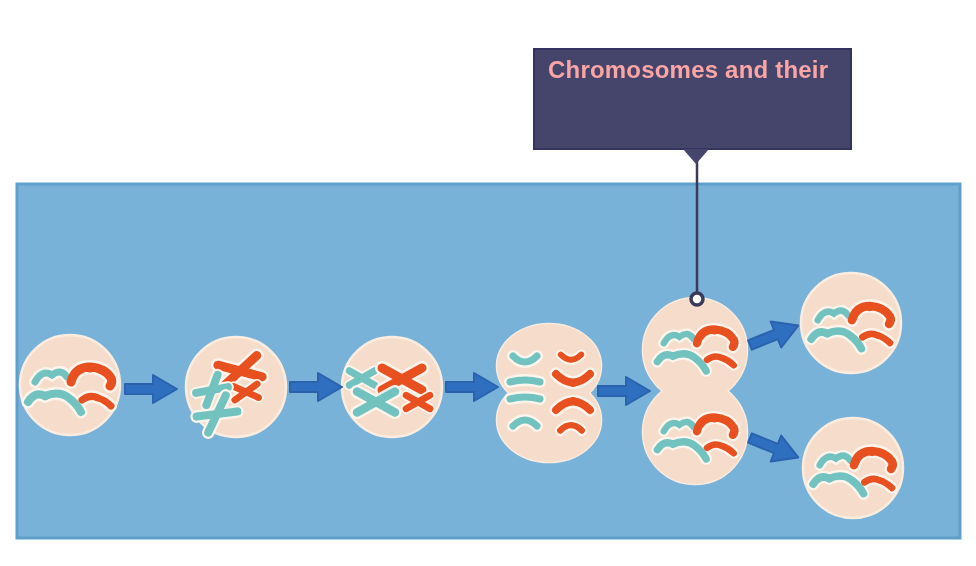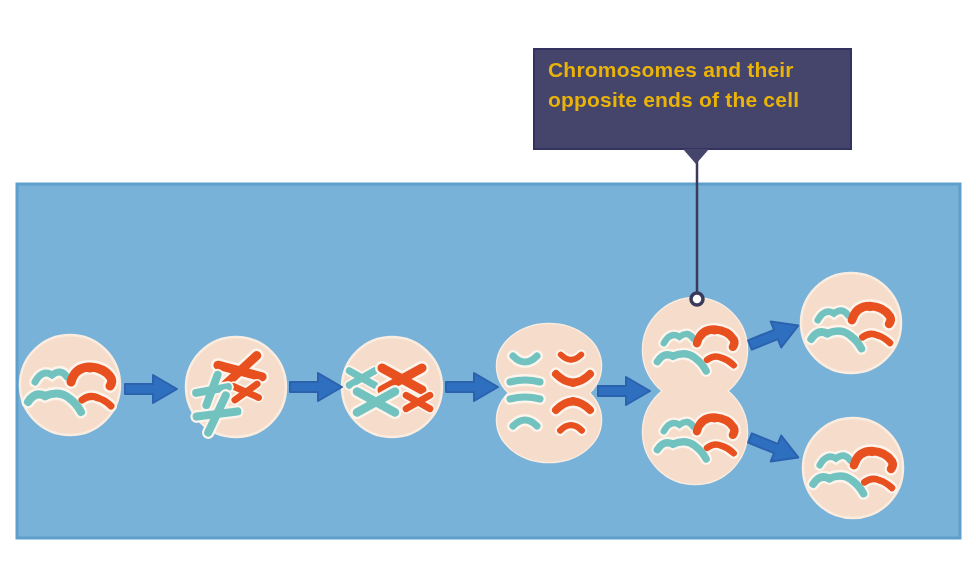--- a/index.html
+++ b/index.html
@@ -12,21 +12,21 @@
   .chrom{fill:none;stroke:currentColor;stroke-linecap:round;stroke-linejoin:round;}
   .teal-halo,.orange-halo{fill:none;stroke:#fdf4ec;stroke-linecap:round;}
   .teal{fill:none;stroke:#72c3c0;stroke-linecap:round;}
   .orange{fill:none;stroke:#e8511f;stroke-linecap:round;}
   .knob-teal{fill:#72c3c0;}
   .knob-orange{fill:#e8511f;}
   .arrow{fill:#2e6fc0;stroke:#2a62ae;stroke-width:2;stroke-linejoin:round;}
   .callout{position:absolute;left:533px;top:48px;width:319px;height:102px;
            box-sizing:border-box;background:#45446a;border:2px solid #343260;
            padding:5px 0 0 13px;z-index:3;}
-  .callout p{margin:0;color:#eab308;font-size:21px;line-height:30px;font-weight:bold;
+  .callout p{margin:0;color:#fca5a5;font-size:24px;line-height:30px;font-weight:bold;
              letter-spacing:0.2px;white-space:nowrap;}
   .callout-pointer{position:absolute;left:683px;top:149px;width:0;height:0;z-index:3;
            border-left:13px solid transparent;border-right:13px solid transparent;
            border-top:15px solid #45446a;}
 </style>
 </head>
 <body>
 
 <div class="stage">
 
@@ -145,17 +145,16 @@
     <use href="#arrow" transform="translate(598,391)"></use>
     <use href="#arrow" transform="translate(750,345) rotate(-22)"></use>
     <use href="#arrow" transform="translate(750,438) rotate(22)"></use>
 
     <line x1="697" y1="155" x2="697" y2="292" stroke="#3b3a5a" stroke-width="2.5"></line>
     <circle cx="697" cy="299" r="6" fill="#ffffff" stroke="#3b3a5a" stroke-width="3.5"></circle>
   </svg>
 
   <div class="callout">
     <p>Chromosomes and their</p>
-    <p>opposite ends of the cell</p>
   </div>
   <div class="callout-pointer"></div>
 
 </div>
 
 </body></html>

